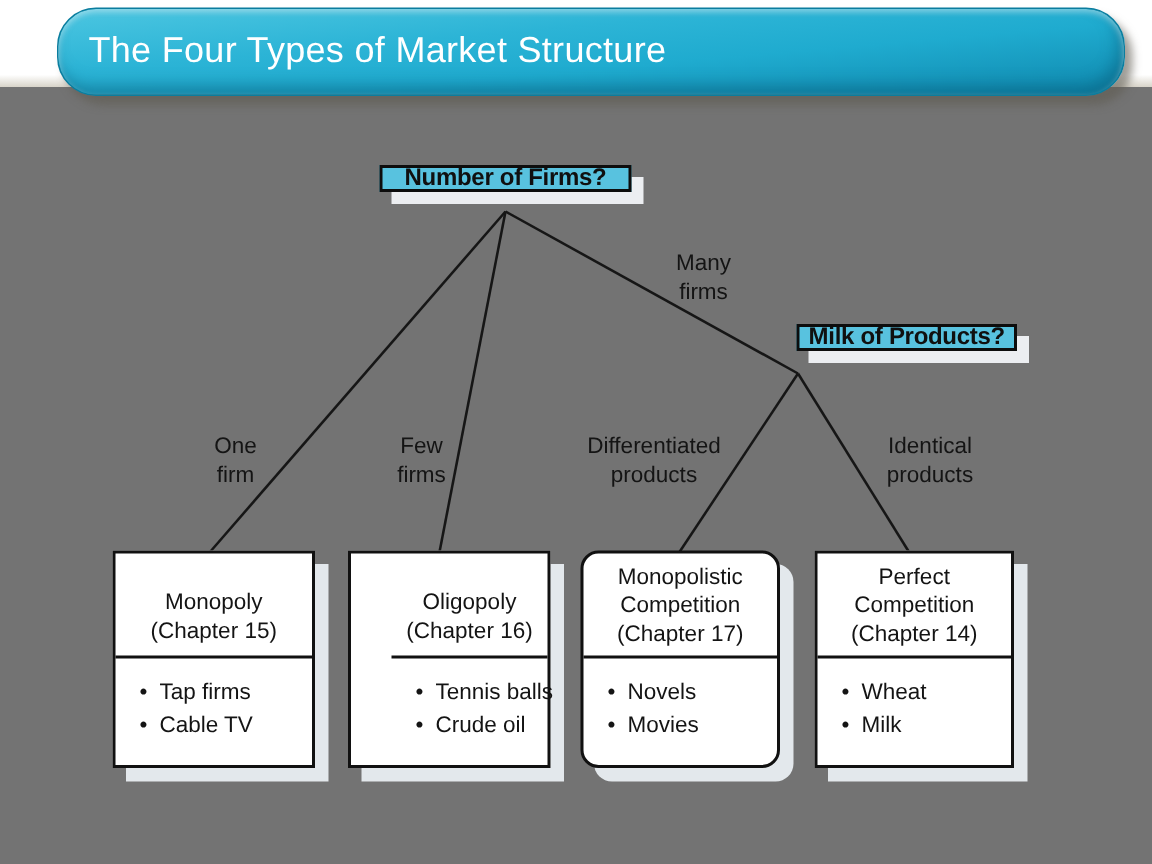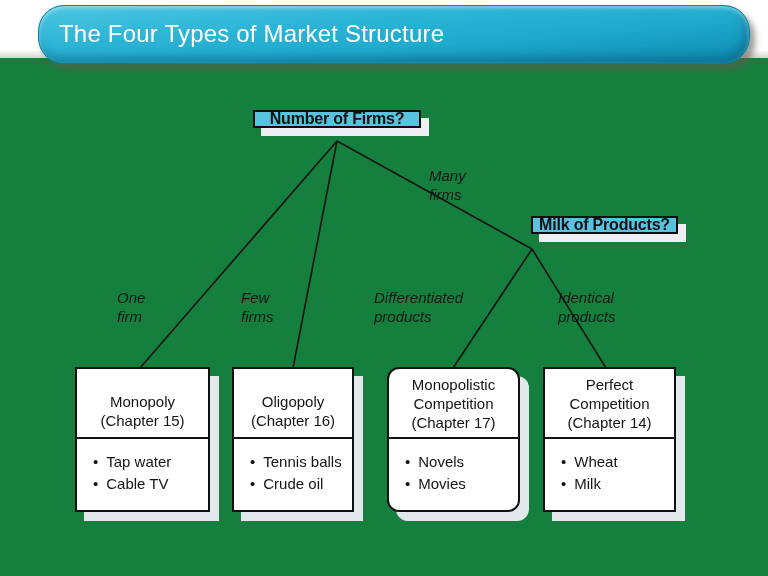--- a/index.html
+++ b/index.html
@@ -1,19 +1,19 @@
 <!DOCTYPE html>
 <html><head>
 <meta charset="utf-8">
 <style>
   html,body { margin:0; padding:0; }
   body { font-family:"Liberation Sans", sans-serif; }
   .slide {
     position:relative; width:768px; height:576px;
-    background:#15803d; overflow:hidden;
+    background:#737373; overflow:hidden;
   }
   .top-band {
     position:absolute; left:0; top:0; width:768px; height:58px;
     background:linear-gradient(180deg,#ffffff 0%,#ffffff 86%,#d8d4c9 100%);
   }
   .title-bar {
     position:absolute; left:38px; top:5px; width:710px; height:57px;
     border-radius:26px;
     background:linear-gradient(175deg,#4cc6e1 0%,#2cb4d6 35%,#1fabcf 60%,#1493b8 88%,#0e86aa 100%);
     border:1px solid #0b7d9e;
@@ -28,37 +28,36 @@
   svg.lines { position:absolute; left:0; top:0; pointer-events:none; }
   .qbox {
     position:absolute; height:18px; background:#58c2df; border:2px solid #0d0d0d;
     display:flex; align-items:center; justify-content:center;
     font-size:16px; font-weight:bold; color:#101010; letter-spacing:-0.2px;
     box-shadow:8px 8px 0 0 #eceef1; box-sizing:border-box; white-space:nowrap;
   }
   .qbox1 { left:253px; top:110px; width:168px; }
   .qbox2 { left:531px; top:216px; width:147px; }
   .blabel {
-    position:absolute; font-size:15px; line-height:19px; 
+    position:absolute; font-size:15px; line-height:19px; text-align:center;
     color:#141414;
-    font-style:italic;
   }
   .blabel span { display:block; }
   .lbl-many  { left:429px; top:166px; width:80px; }
   .lbl-one   { left:117px; top:288px; width:80px; }
   .lbl-few   { left:241px; top:288px; width:80px; }
   .lbl-diff  { left:374px; top:288px; width:124px; }
   .lbl-ident { left:558px; top:288px; width:124px; }
   .mbox {
     position:absolute; top:367px; height:145px; background:#ffffff;
     border:2px solid #111111; box-sizing:border-box;
     box-shadow:9px 9px 0 0 #e3e8ec;
   }
   .mbox1 { left:75px;  width:135px; }
-  .mbox2 { left:232px; width:122px; }
+  .mbox2 { left:232px; width:135px;padding-left:27px; }
   .mbox3 { left:387px; width:133px;border-radius:12px; }
   .mbox4 { left:543px; width:133px; }
   .mbox-title {
     height:70px; border-bottom:2px solid #111111; box-sizing:border-box;
     display:flex; flex-direction:column; align-items:center; justify-content:center;
     font-size:15px; line-height:19px; color:#141414; text-align:center;
   }
   .mbox1 .mbox-title, .mbox2 .mbox-title { padding-top:16px; }
   .mbox-items { padding:12px 4px 0 16px; font-size:15px; line-height:22px; color:#141414; }
   .example-item { white-space:nowrap; }
@@ -116,21 +115,21 @@
     <span>Identical</span>
     <span>products</span>
   </div>
 
   <div class="mbox mbox1">
     <div class="mbox-title">
       <span>Monopoly</span>
       <span>(Chapter 15)</span>
     </div>
     <div class="mbox-items">
-      <div class="example-item"><span class="bullet"></span><span>Tap water</span></div>
+      <div class="example-item"><span class="bullet"></span><span>Tap firms</span></div>
       <div class="example-item"><span class="bullet"></span><span>Cable TV</span></div>
     </div>
   </div>
 
   <div class="mbox mbox2">
     <div class="mbox-title">
       <span>Oligopoly</span>
       <span>(Chapter 16)</span>
     </div>
     <div class="mbox-items">

